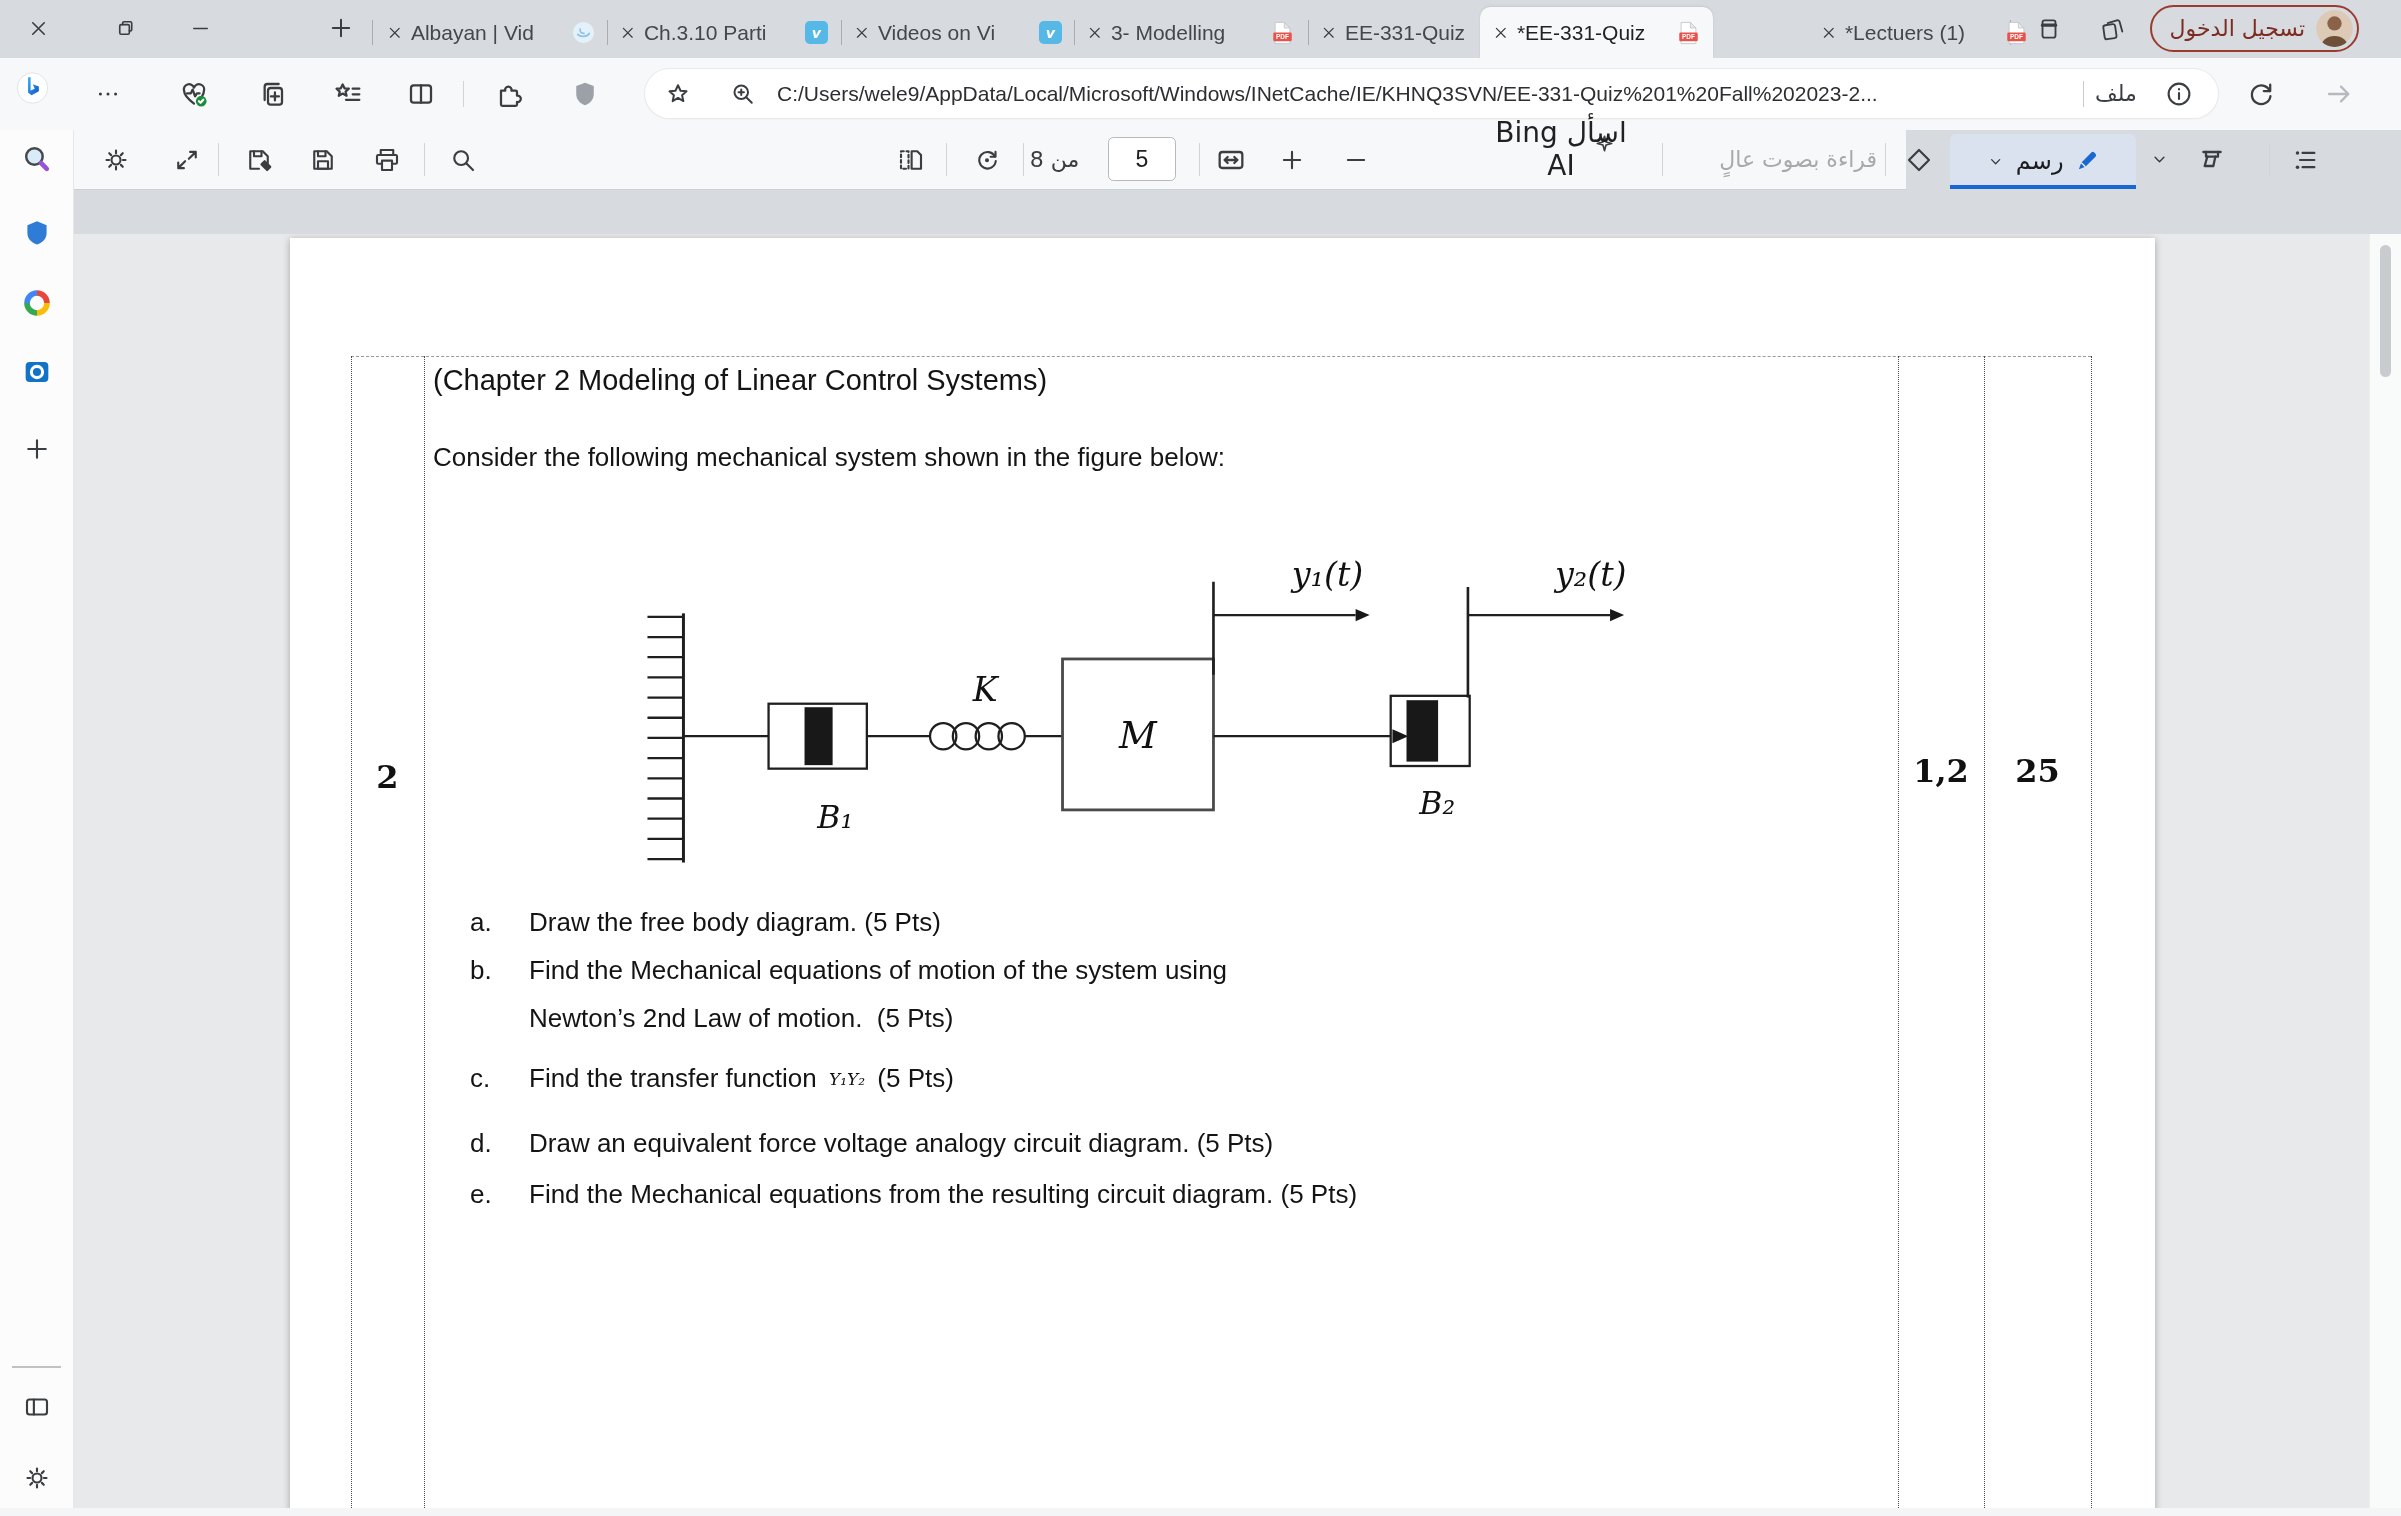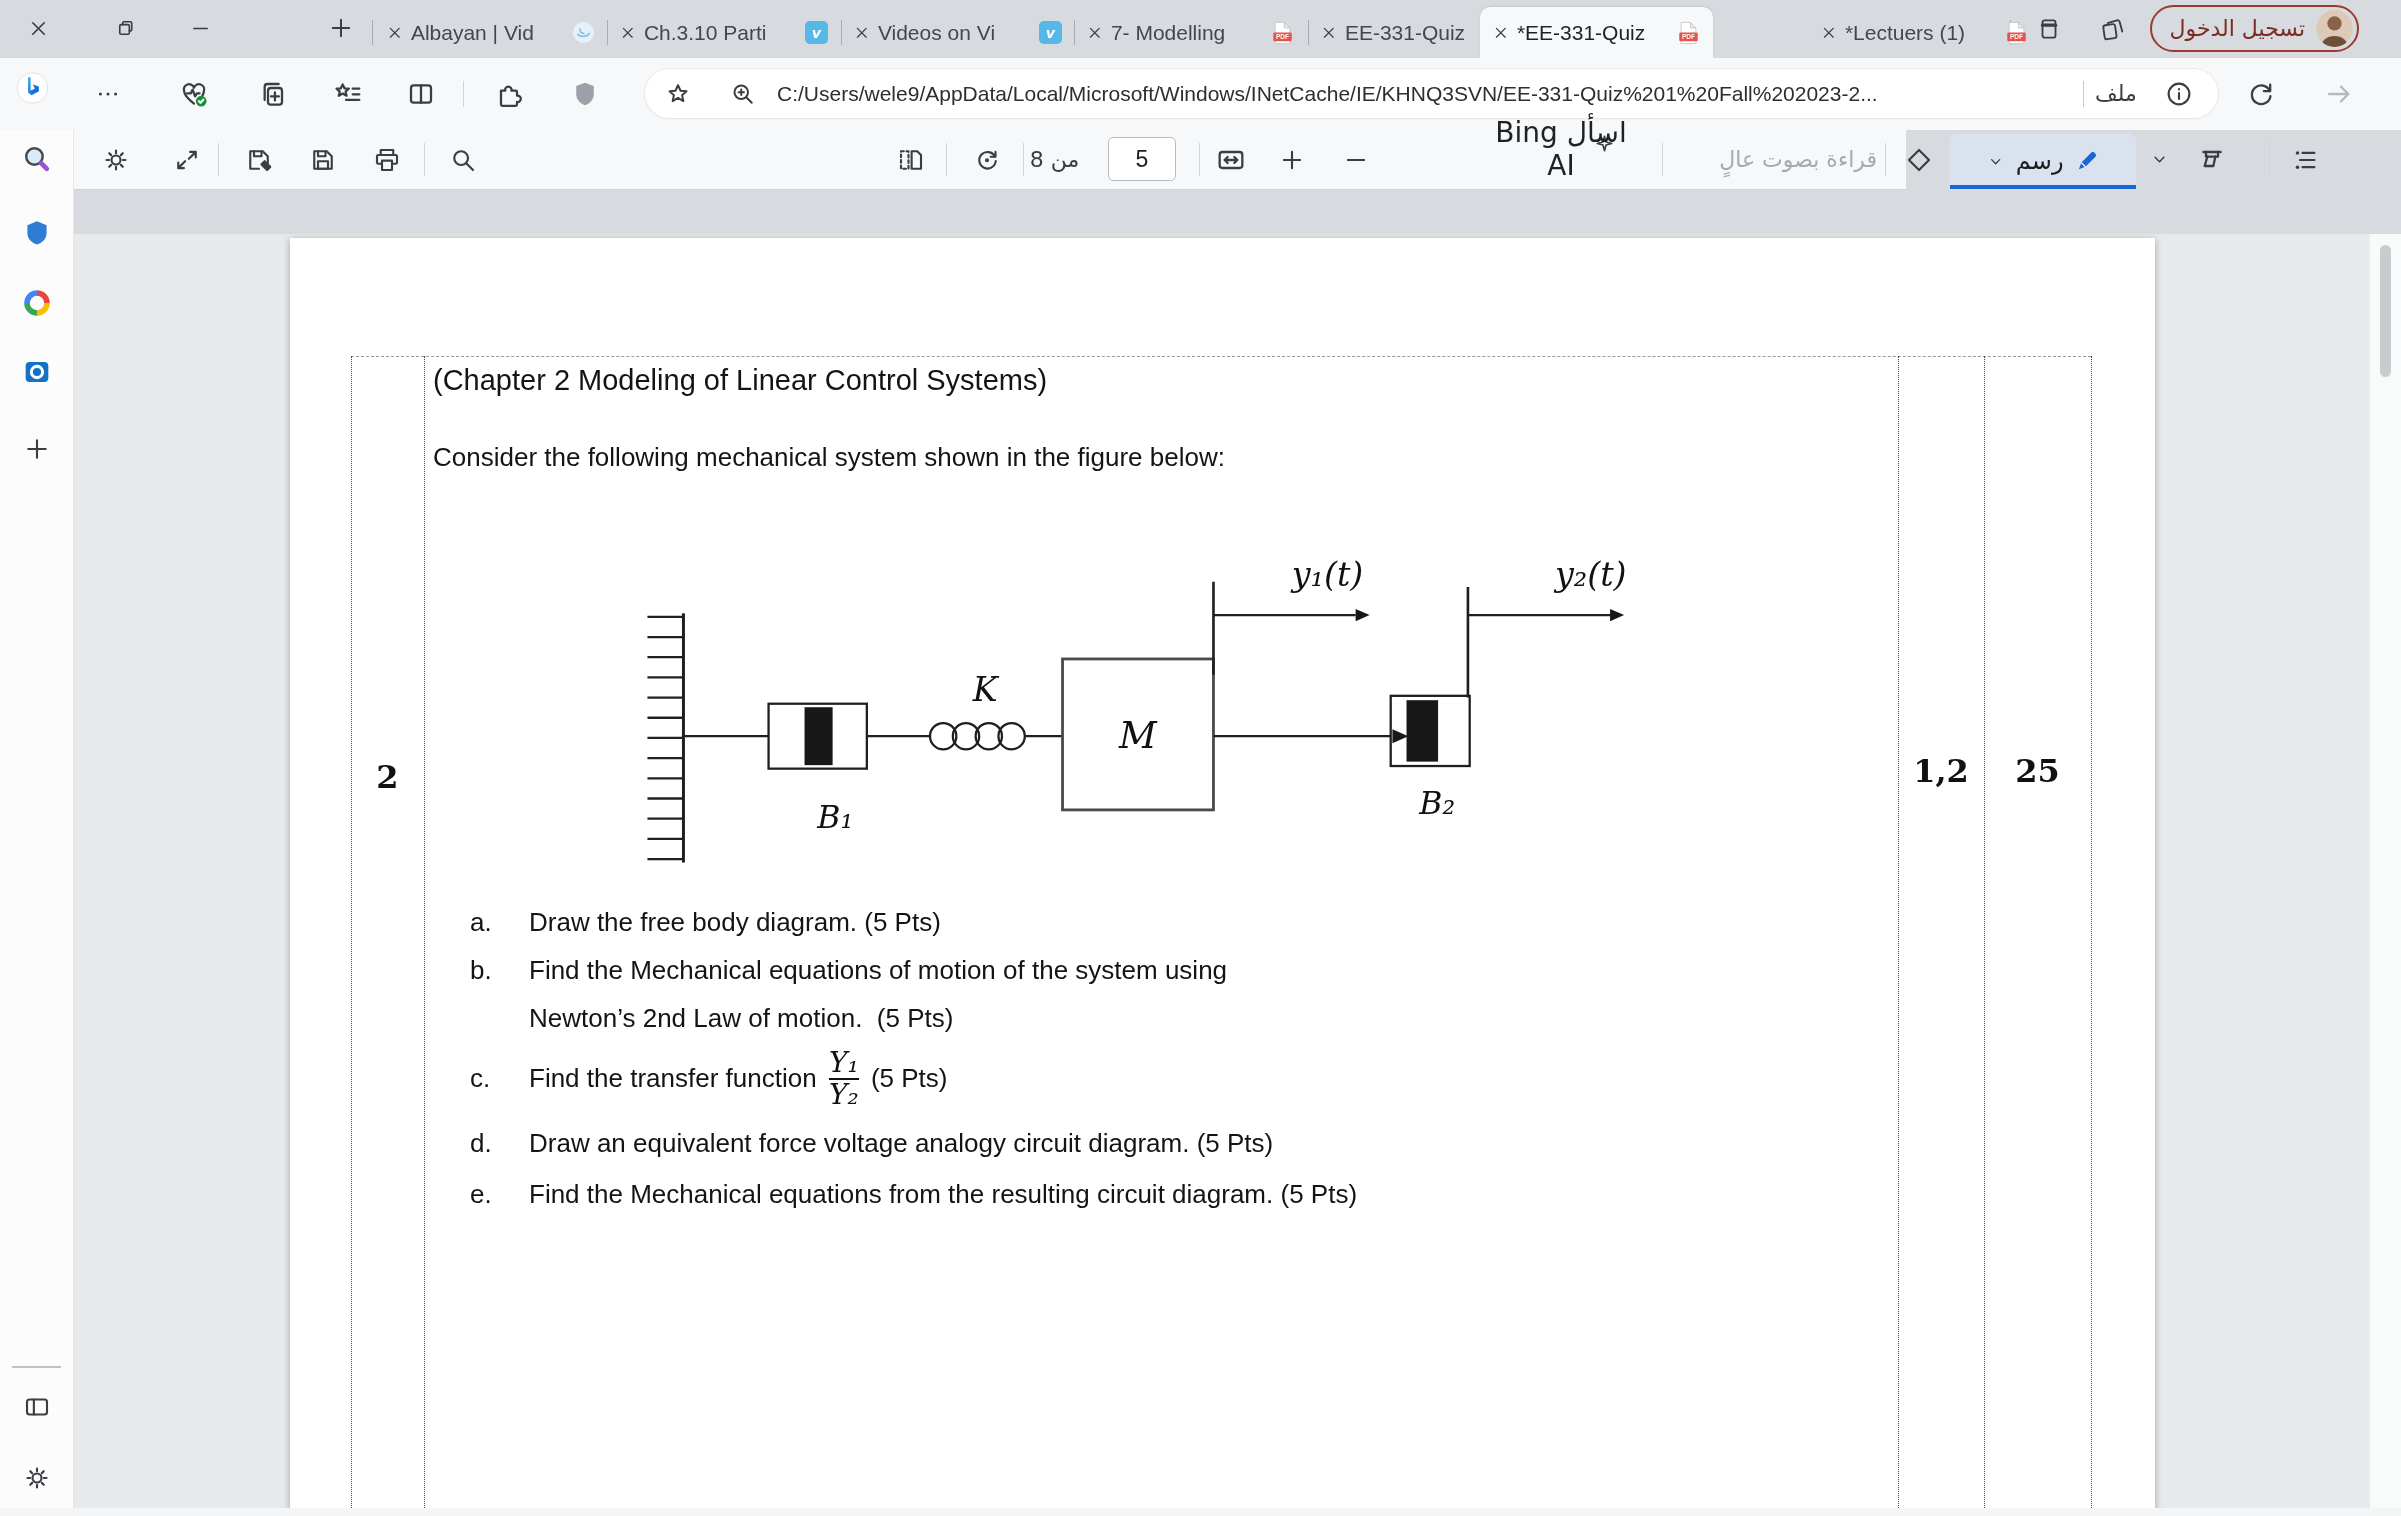--- a/index.html
+++ b/index.html
@@ -58,21 +58,21 @@
   
   .vrule{top:118px;width:0;height:1196px;border-left:1.8px dotted #4a4a4a;}
   .hrule{left:61px;top:118px;width:1740px;height:0;border-top:1.8px dashed #9a9a9a;}
 
   .doct{color:#141414;font-size:26px;white-space:nowrap;}
   .heading{left:143px;top:126px;font-size:29px;}
   .intro{left:143px;top:204px;}
   .cellnum{font-family:"DejaVu Serif",serif;font-weight:bold;font-size:32px;color:#111;text-align:center;}
   .qitem{display:flex;}
   .qletter{width:59px;flex:none;}
-  .frac{display:inline-flex;flex-direction:column;align-items:center;margin:0 12.3px;font-family:"DejaVu Serif",serif;font-style:italic;font-size:28px;line-height:28px;color:#111;}
+  .frac{display:inline-flex;flex-direction:row;align-items:center;margin:0 12.3px;font-family:"DejaVu Serif",serif;font-style:italic;font-size:17px;line-height:28px;color:#111;}
   .frac .bar{height:2.6px;background:#111;align-self:stretch;margin:0.9px 0;}
 </style>
 </head>
 <body>
 
 <div class="screen">
 
   <div class="abs tabbar">
     <div class="abs winbtn" style="left:22px">
       <svg class="ic" width="23" height="23" viewBox="0 0 24 24">
@@ -140,21 +140,21 @@
               <rect width="24" height="24" rx="5" fill="#55b8e6"></rect>
               <text x="12" y="17.5" text-anchor="middle" fill="#fff" font-size="15" font-weight="bold" font-style="italic" font-family="'DejaVu Sans',sans-serif">v</text>
             </svg>
         </span>
       </div>
 
       <div class="tab" style="left:700px">
         <svg class="ic" width="17.6" height="17.6" viewBox="0 0 24 24">
             <path d="M6 6 L18 18 M18 6 L6 18"></path>
           </svg>
-        <span class="tlabel">7- Modelling</span>
+        <span class="tlabel">3- Modelling</span>
         <span class="tfav">
           <svg width="21" height="24" viewBox="0 0 22 26">
               <path d="M3 1.5 h10 l6 6 V24.5 H3 Z" fill="#fff" stroke="#c4c7cb"></path>
               <path d="M13 1.5 v6 h6 Z" fill="#e9ebee" stroke="#c4c7cb"></path>
               <rect x="1" y="12.5" width="20" height="9.5" rx="1.5" fill="#e5534b"></rect>
               <text x="11" y="19.8" fill="#fff" font-size="7" font-weight="bold" text-anchor="middle" font-family="'Liberation Sans',sans-serif">PDF</text>
             </svg>
         </span>
       </div>
 

